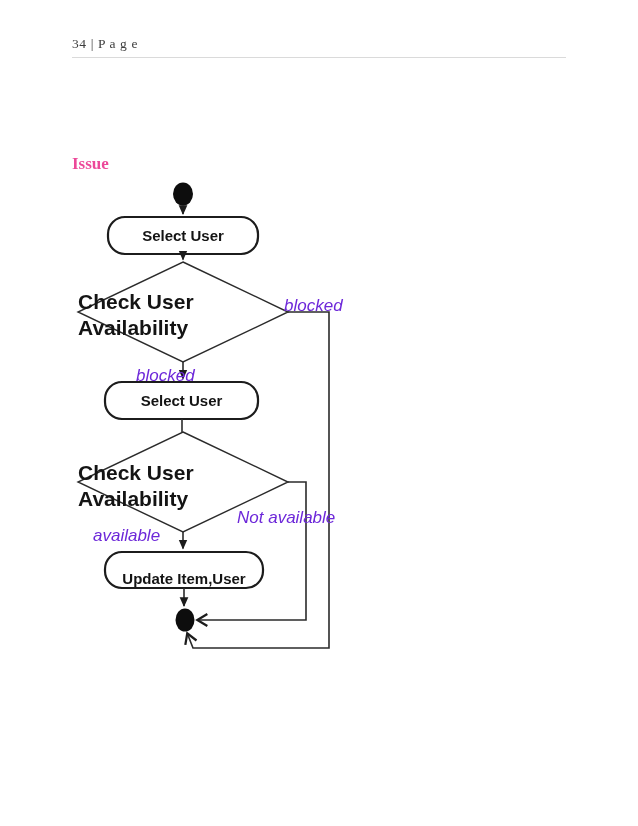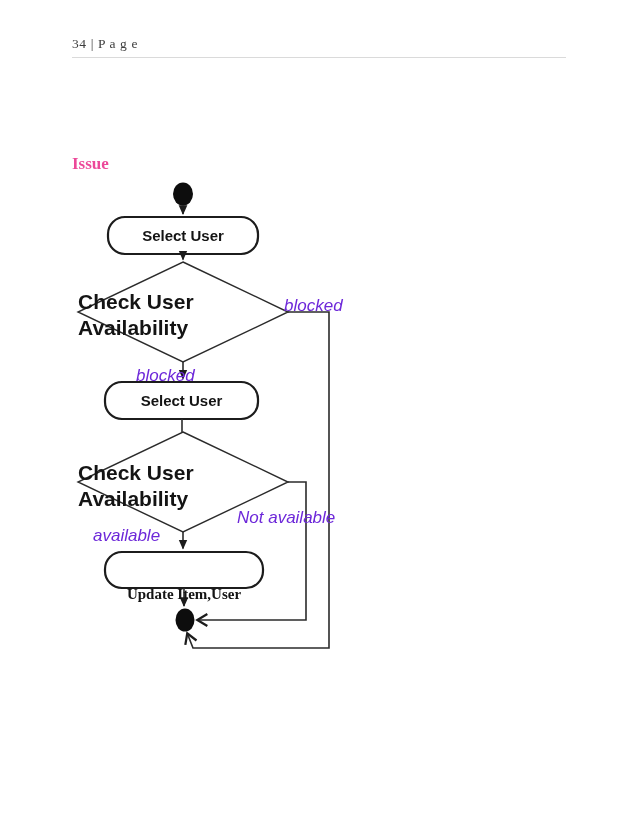--- a/index.html
+++ b/index.html
@@ -94,20 +94,20 @@
     <span>Availability</span>
   </div>
 
   <div class="node-label" style="left:105px; top:382px; width:153px; height:37px;">Select User</div>
 
   <div class="decision-label" style="left:78px; top:442px; width:210px; height:88px;">
     <span>Check User</span>
     <span>Availability</span>
   </div>
 
-  <div class="node-label" style="left:105px; top:568px; width:158px; height:52px;font-family:Liberation Serif, serif;">Update Item,User</div>
+  <div class="node-label" style="left:105px; top:552px; width:158px; height:52px;">Update Item,User</div>
 
   <div class="edge-label" style="left:284px; top:296px;">blocked</div>
   <div class="edge-label" style="left:136px; top:366px;">blocked</div>
   <div class="edge-label" style="left:237px; top:508px;text-align:right;">Not available</div>
   <div class="edge-label" style="left:84px; top:526px;margin-left:9px;">available</div>
 
 </div>
 
 </body></html>

